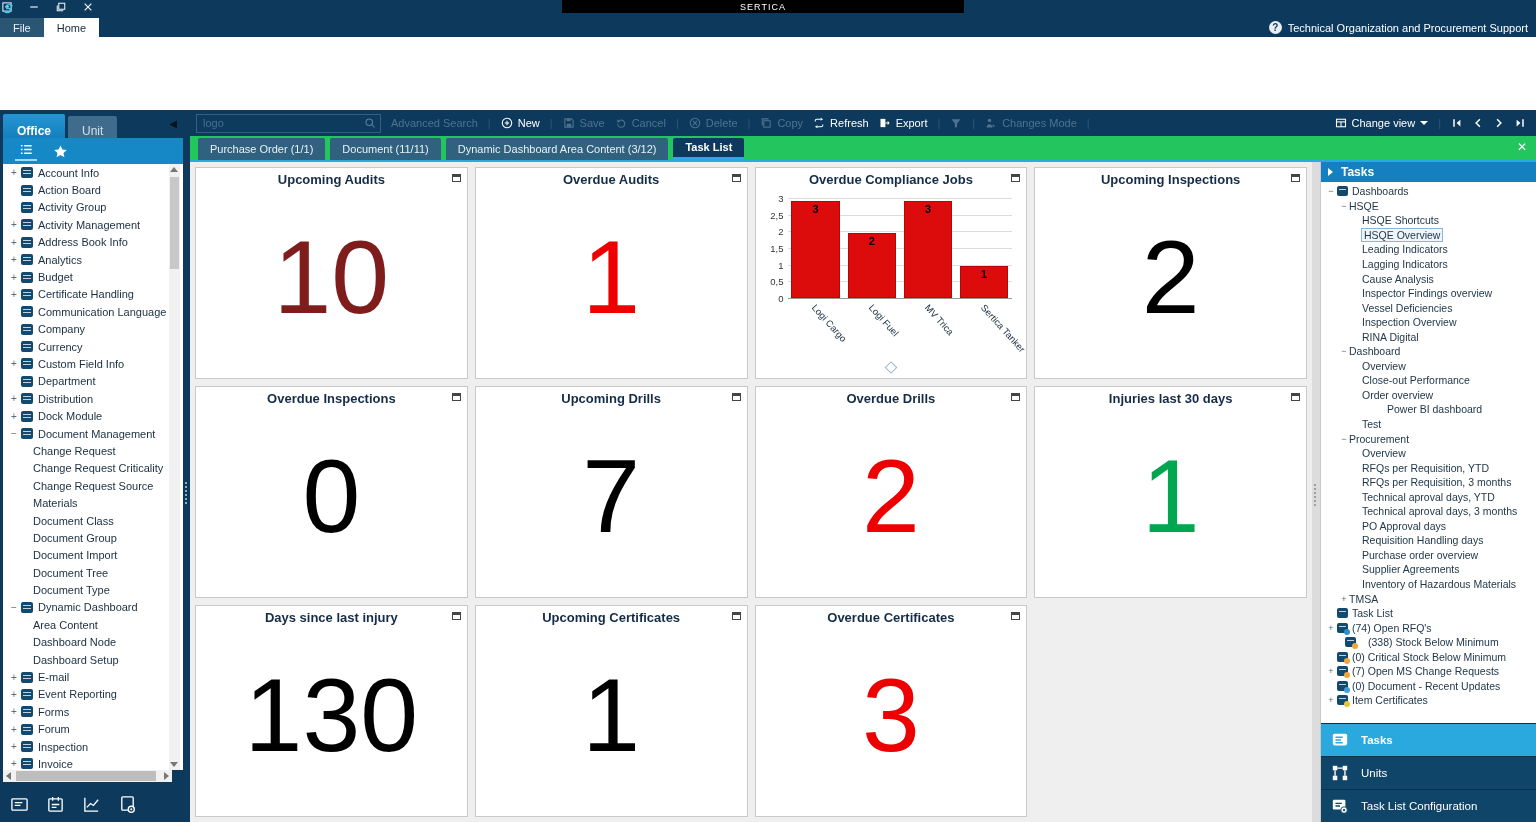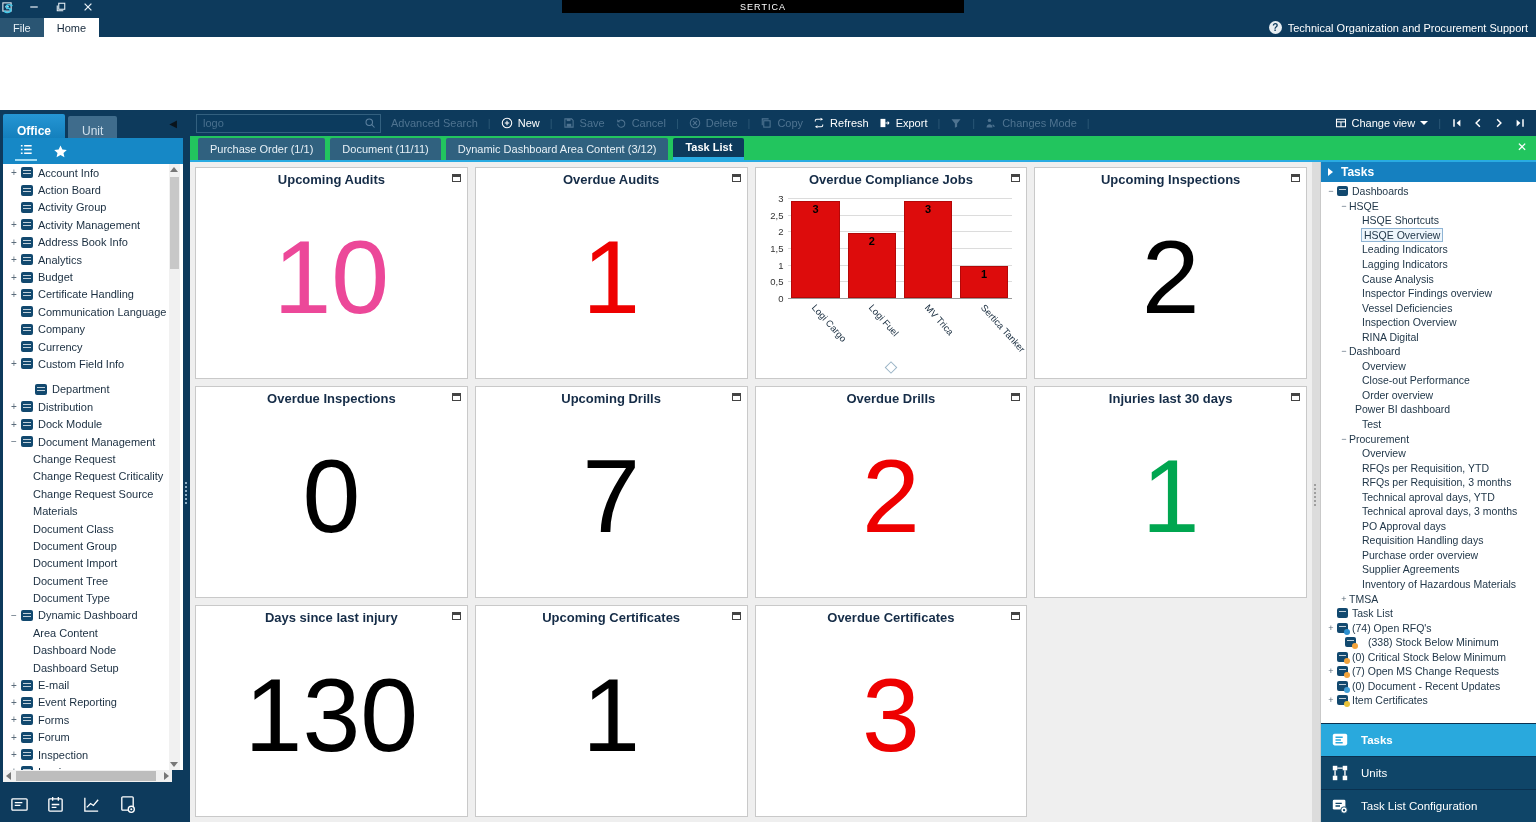--- a/index.html
+++ b/index.html
@@ -289,21 +289,21 @@
         <span class="lbl">Currency</span>
       </div>
       <div class="tree-row" style="padding-left: 6px;">
         <span class="exp">+</span>
         <span class="chip">
           <i></i>
           <i></i>
         </span>
         <span class="lbl">Custom Field Info</span>
       </div>
-      <div class="tree-row" style="padding-left: 20px; margin-top: 8px;">
+      <div class="tree-row" style="padding-left: 6px;">
         <span class="exp-sp"></span>
         <span class="chip">
           <i></i>
           <i></i>
         </span>
         <span class="lbl">Department</span>
       </div>
       <div class="tree-row" style="padding-left: 6px;">
         <span class="exp">+</span>
         <span class="chip">
@@ -637,21 +637,21 @@
   </div>
 <span class="abs tab-close" style="left:1517px;top:140px;">✕</span>
 <div class="abs accentline"></div>
 
 <div class="abs content">
   <div class="tiles" id="tiles">
       <div class="tile">
         <div class="tile-h">Upcoming Audits</div>
         <span class="tile-min"></span>
         <div class="tile-body">
-          <div class="big-num" style="color: #ec4899;">10</div>
+          <div class="big-num" style="color: #7f1d1d;">10</div>
         </div>
       </div>
       <div class="tile">
         <div class="tile-h">Overdue Audits</div>
         <span class="tile-min"></span>
         <div class="tile-body">
           <div class="big-num" style="color: rgb(238, 0, 0);">1</div>
         </div>
       </div>
       <div class="tile">
@@ -844,21 +844,21 @@
         <span class="lbl">Overview</span>
       </div>
       <div class="rp-row" style="padding-left: 31px;">
         <span class="exp-sp"></span>
         <span class="lbl">Close-out Performance</span>
       </div>
       <div class="rp-row" style="padding-left: 31px;">
         <span class="exp-sp"></span>
         <span class="lbl">Order overview</span>
       </div>
-      <div class="rp-row" style="padding-left: 24px;">
+      <div class="rp-row" style="padding-left: 24px; margin-left: 32px;">
         <span class="exp-sp"></span>
         <span class="lbl">Power BI dashboard</span>
       </div>
       <div class="rp-row" style="padding-left: 31px;">
         <span class="exp-sp"></span>
         <span class="lbl">Test</span>
       </div>
       <div class="rp-row" style="padding-left: 18px;">
         <span class="exp">−</span>
         <span class="lbl">Procurement</span>

